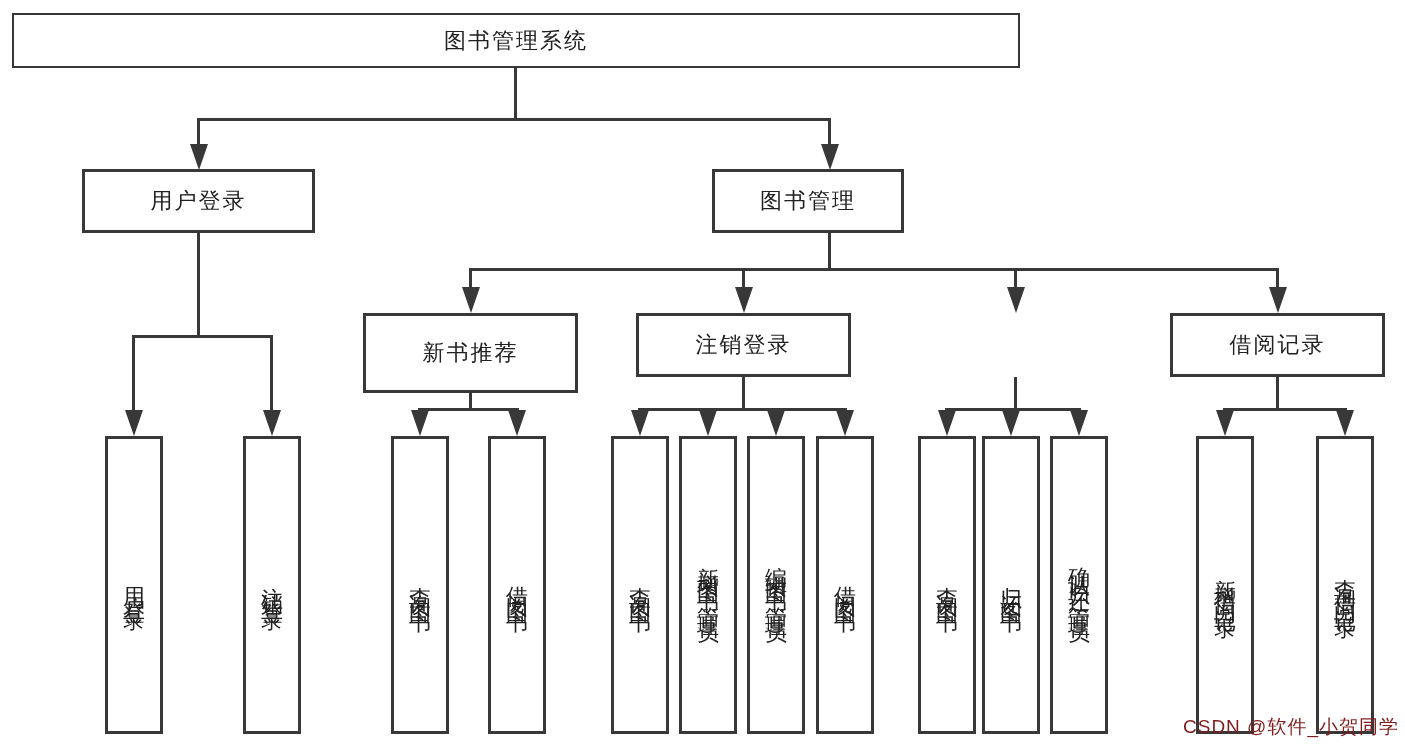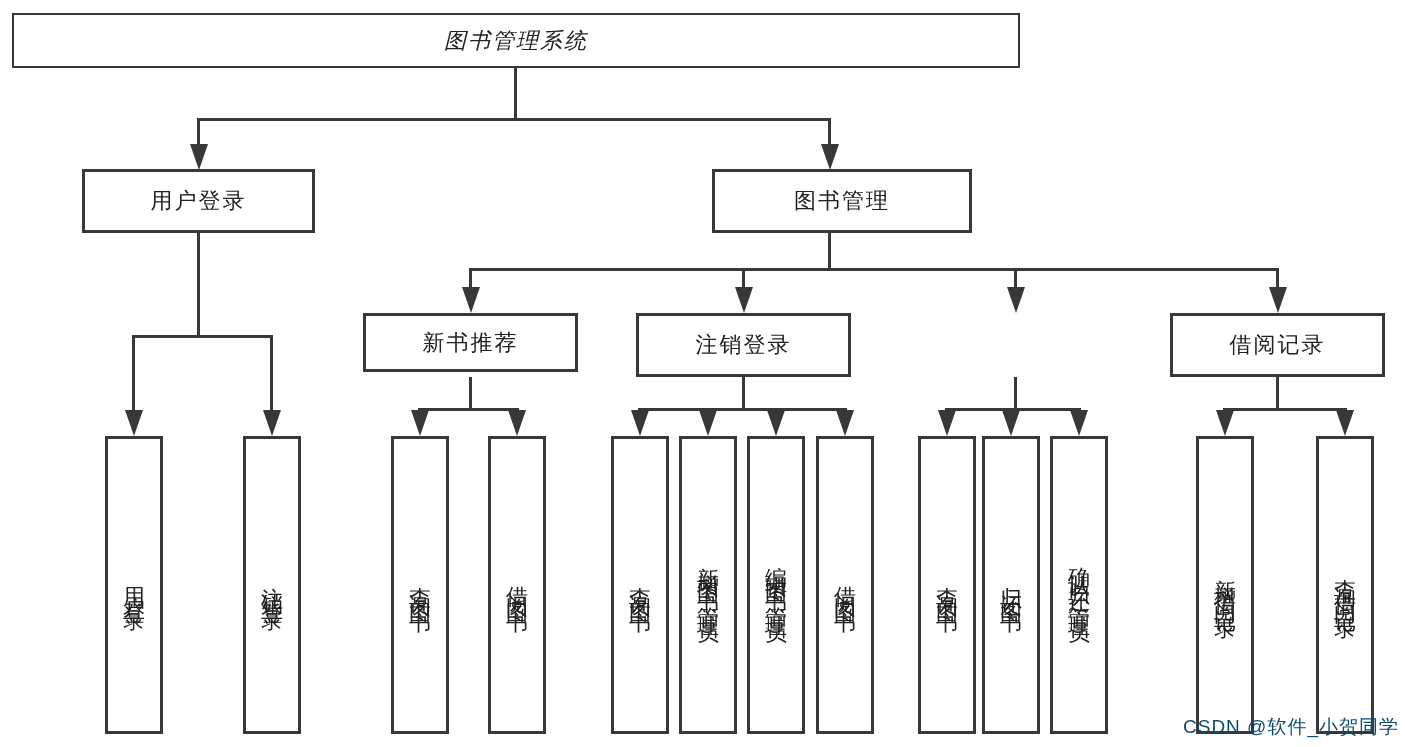--- a/index.html
+++ b/index.html
@@ -19,21 +19,21 @@
     border: 3px solid #383838;
     display: flex;
     align-items: center;
     justify-content: center;
     font-size: 22px;
     line-height: 1;
     color: #212121;
     letter-spacing: 2px;
     z-index: 2;
   }
-  .node.root { border-width: 2px; font-style: italic; }
+  .node.root { border-width: 2px; }
   .node.leaf {
     writing-mode: vertical-rl;
     text-orientation: mixed;
     letter-spacing: 8px;
     font-size: 22px;
   }
   .hline, .vline {
     position: absolute;
     background: #383838;
     z-index: 1;
@@ -48,36 +48,36 @@
     border-right: 9px solid transparent;
     border-top: 26px solid #383838;
     z-index: 1;
   }
   .watermark {
     position: absolute;
     left: 1183px;
     top: 714px;
     font-size: 19px;
     letter-spacing: 1px;
-    color: #0c4a6e;
+    color: #7f1d1d;
     z-index: 3;
     white-space: nowrap;
   }
 </style>
 </head>
 <body>
 
 <div class="canvas">
 
   <div class="node root" style="left:12px; top:13px; width:1008px; height:55px;">图书管理系统</div>
 
   <div class="node" style="left:82px; top:169px; width:233px; height:64px;">用户登录</div>
-  <div class="node" style="left:712px; top:169px; width:260px; height:64px;">图书管理</div>
+  <div class="node" style="left:712px; top:169px; width:192px; height:64px;">图书管理</div>
 
-  <div class="node" style="left:363px; top:313px; width:215px; height:59px;">新书推荐</div>
+  <div class="node" style="left:363px; top:313px; width:215px; height:80px;">新书推荐</div>
   <div class="node" style="left:636px; top:313px; width:215px; height:64px;">注销登录</div>
   <div class="node" style="left:1170px; top:313px; width:215px; height:64px;">借阅记录</div>
 
   <div class="node leaf" style="left:105px; top:436px; width:58px; height:298px;">用户登录</div>
   <div class="node leaf" style="left:243px; top:436px; width:58px; height:298px;">注销登录</div>
 
   <div class="node leaf" style="left:391px; top:436px; width:58px; height:298px;">查询图书</div>
   <div class="node leaf" style="left:488px; top:436px; width:58px; height:298px;">借阅图书</div>
 
   <div class="node leaf" style="left:611px; top:436px; width:58px; height:298px;">查询图书</div>

